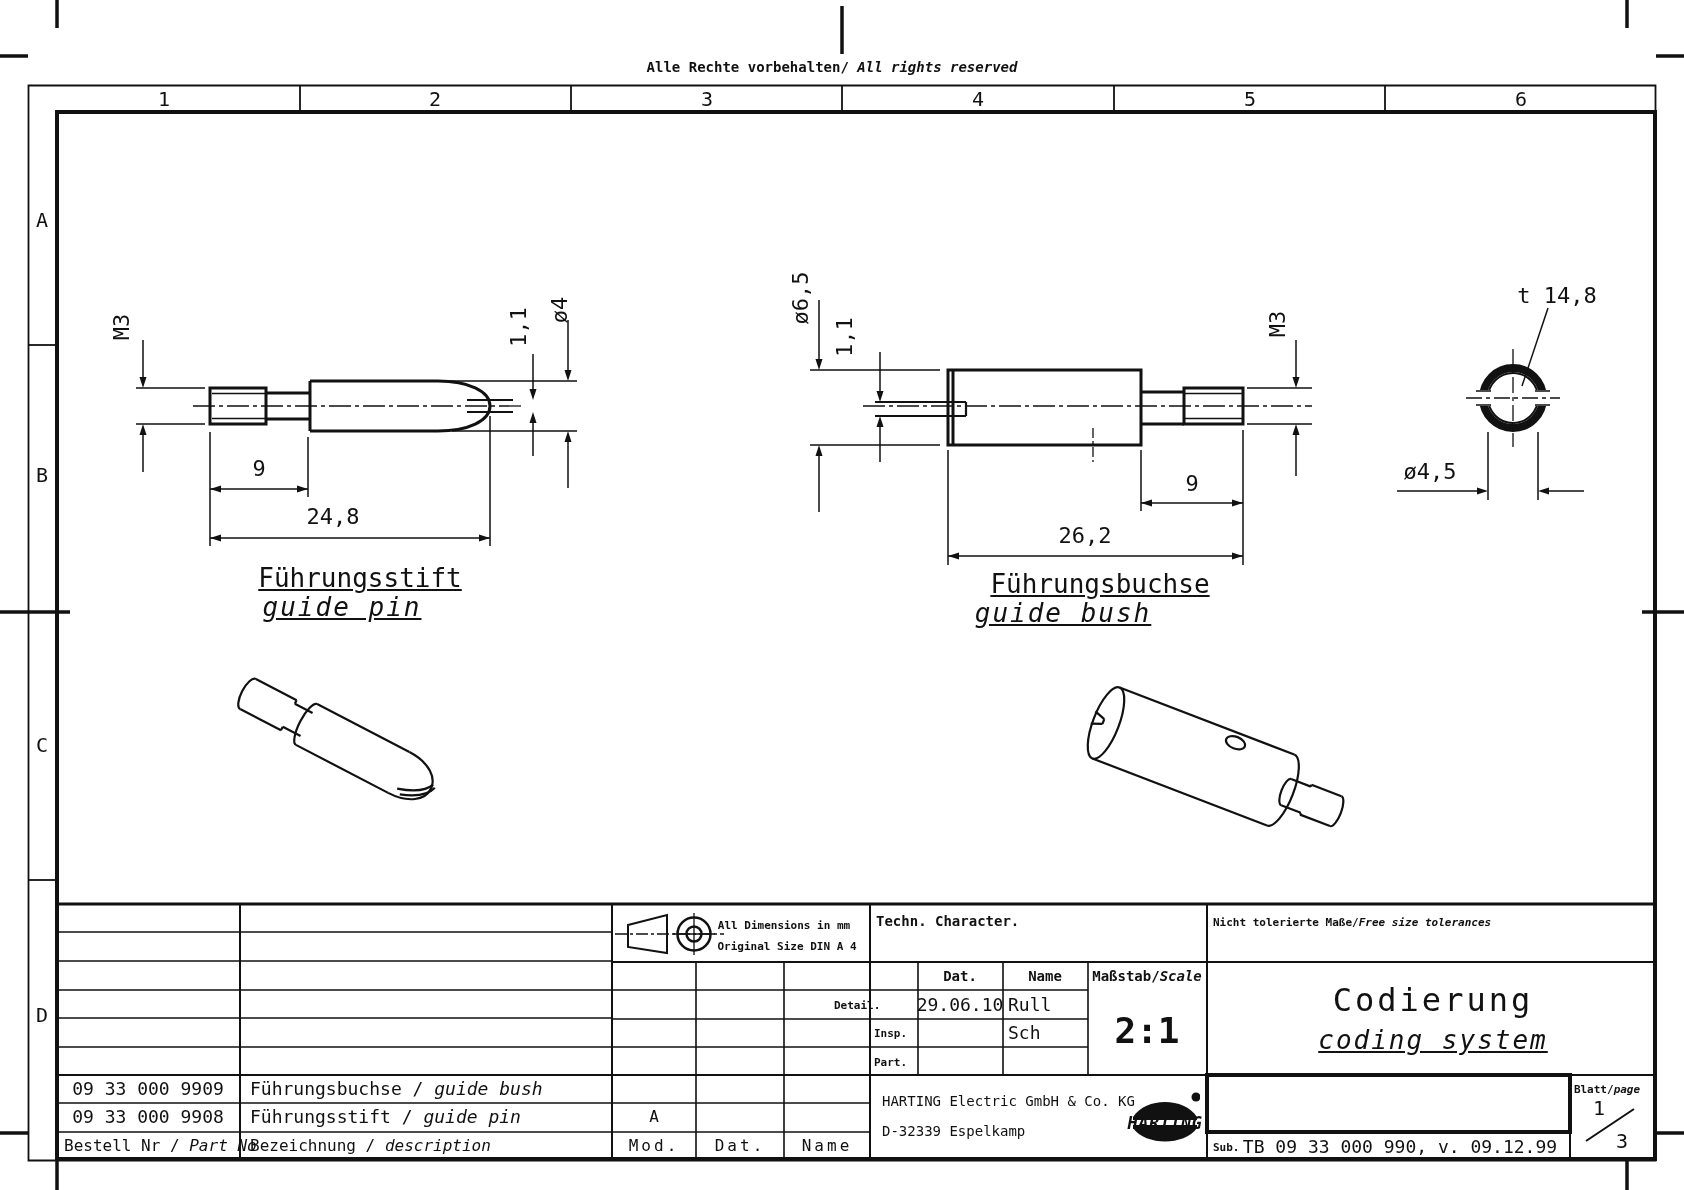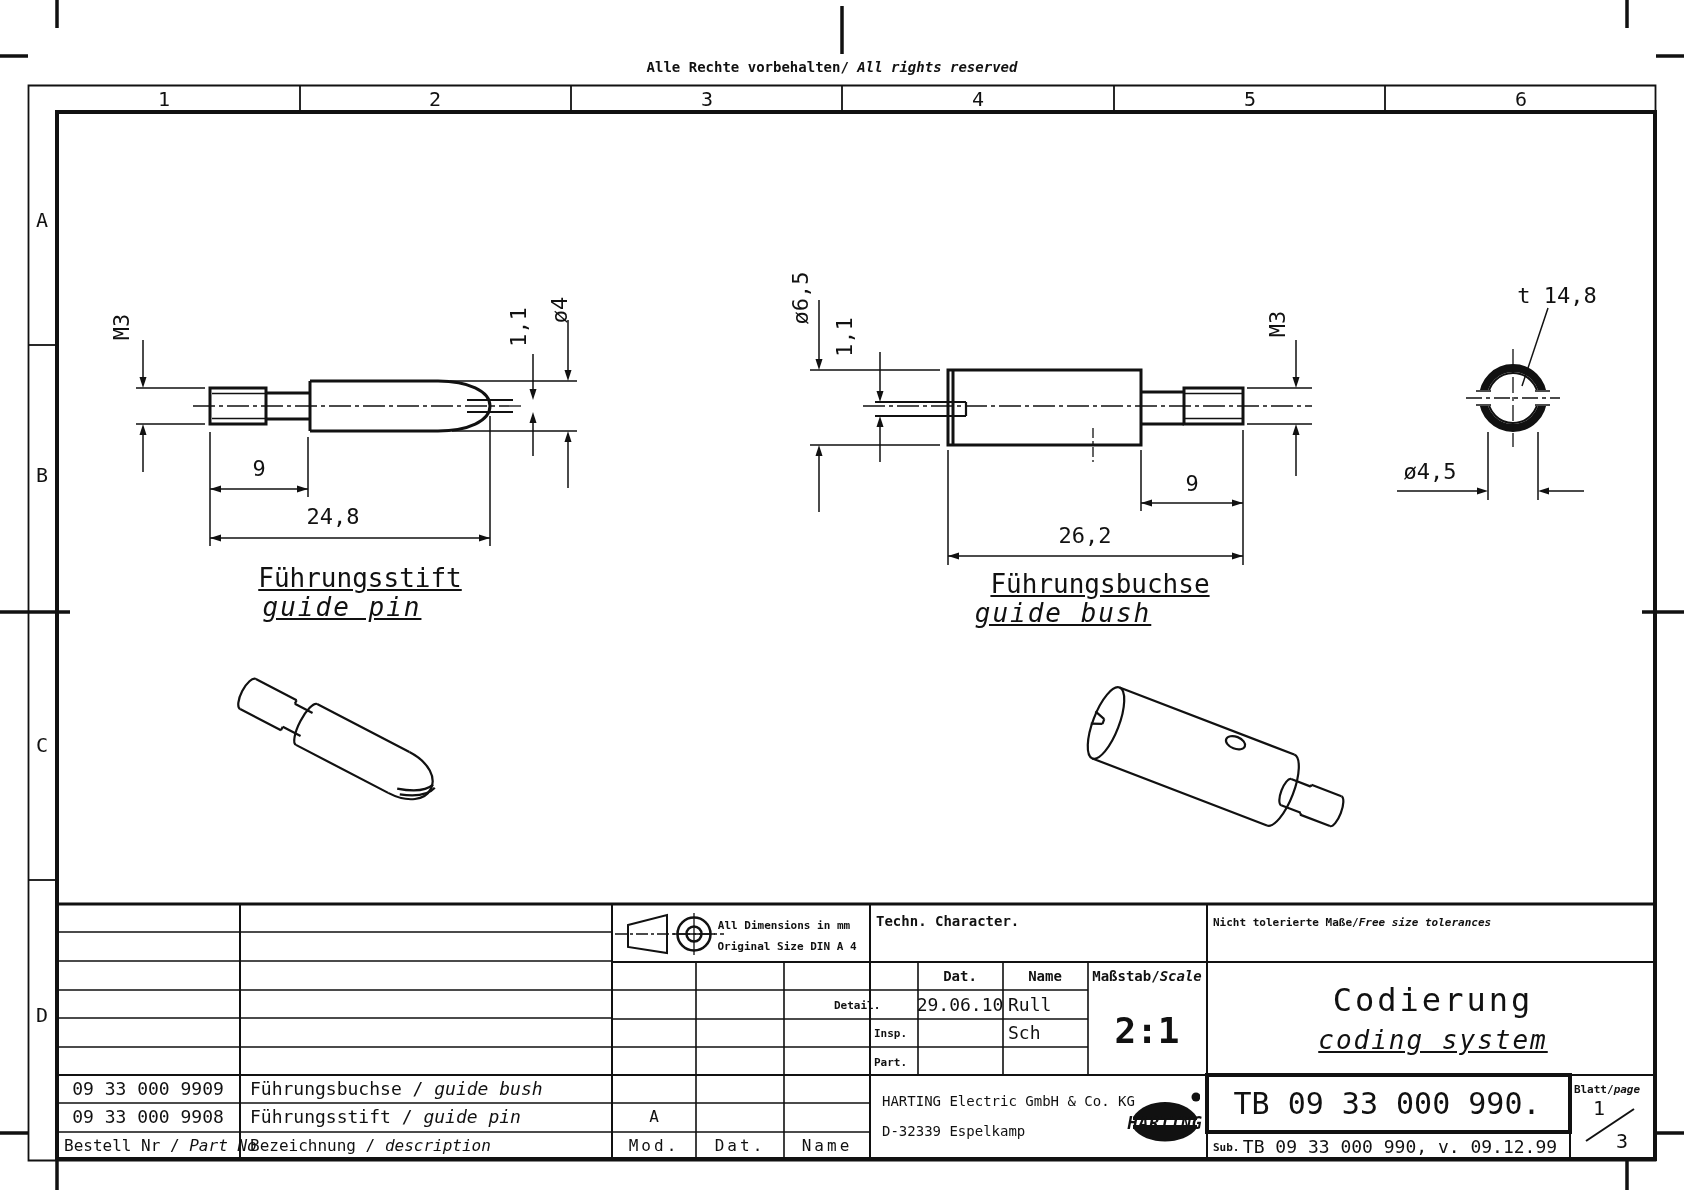--- a/index.html
+++ b/index.html
@@ -260,21 +260,20 @@
     </svg>
     <div class="lbl c b i" style="left:35px;top:34px;font-size:17px;letter-spacing:.5px">HARTING</div>
   </div>
 
   <div class="lbl l f13 b" style="left:1213px;top:922px">
     <span>Nicht tolerierte Maße/</span><span class="i">Free size tolerances</span>
   </div>
   <div class="lbl c" style="left:1433px;top:1000px;font-size:32px;letter-spacing:3px">Codierung</div>
   <div class="lbl c f26 i" style="left:1433px;top:1040px;letter-spacing:2px">coding system</div>
 
-  <div class="lbl c f30" style="left:1387px;top:1104px">TB 09 33 000 990.</div>
   <div class="lbl l f13 b" style="left:1213px;top:1147px">Sub.</div>
   <div class="lbl c f18" style="left:1400px;top:1147px">TB 09 33 000 990, v. 09.12.99</div>
 
   <div class="lbl c f13 b" style="left:1607px;top:1089px">
     <span>Blatt/</span><span class="i">page</span>
   </div>
   <div class="lbl c f20" style="left:1599px;top:1108px">1</div>
   <div class="lbl c f20" style="left:1622px;top:1141px">3</div>
 
   <div class="lbl c f16" style="left:654px;top:1117px">A</div>

